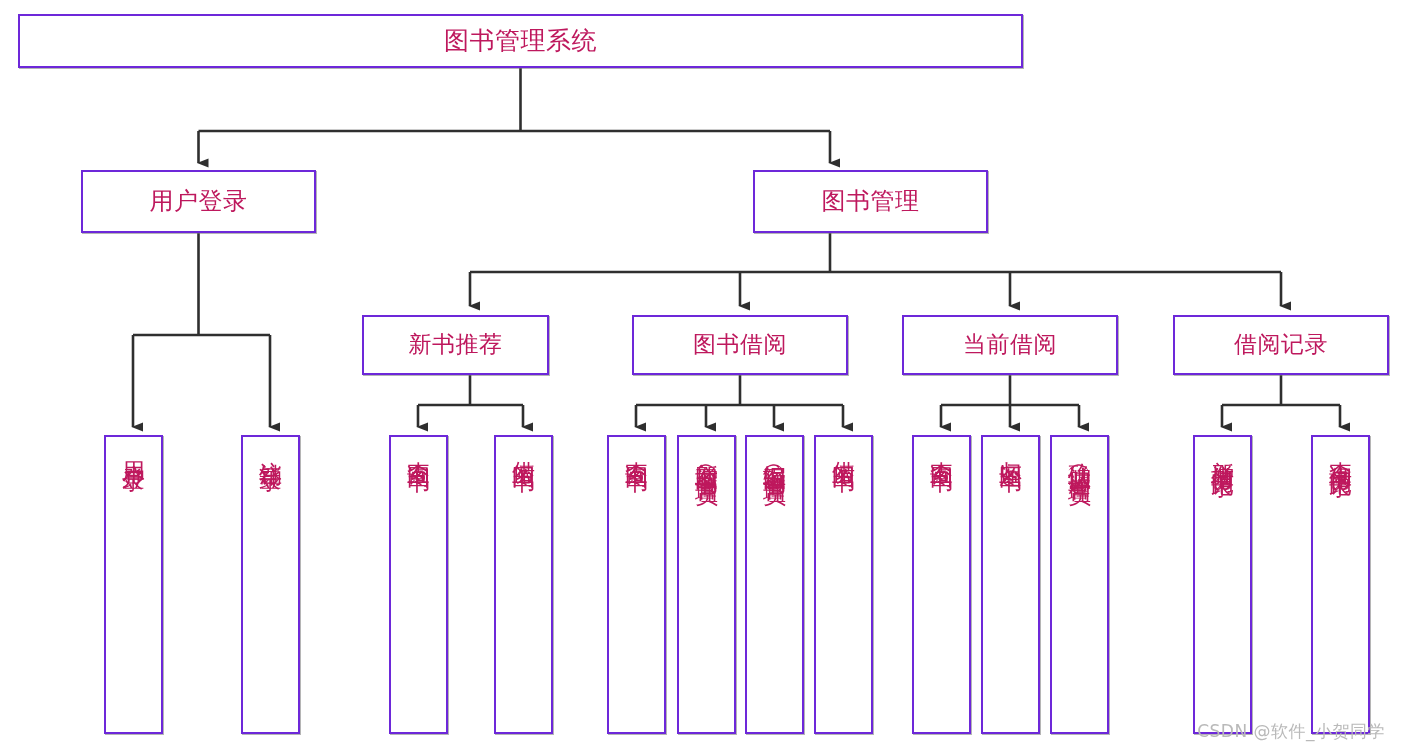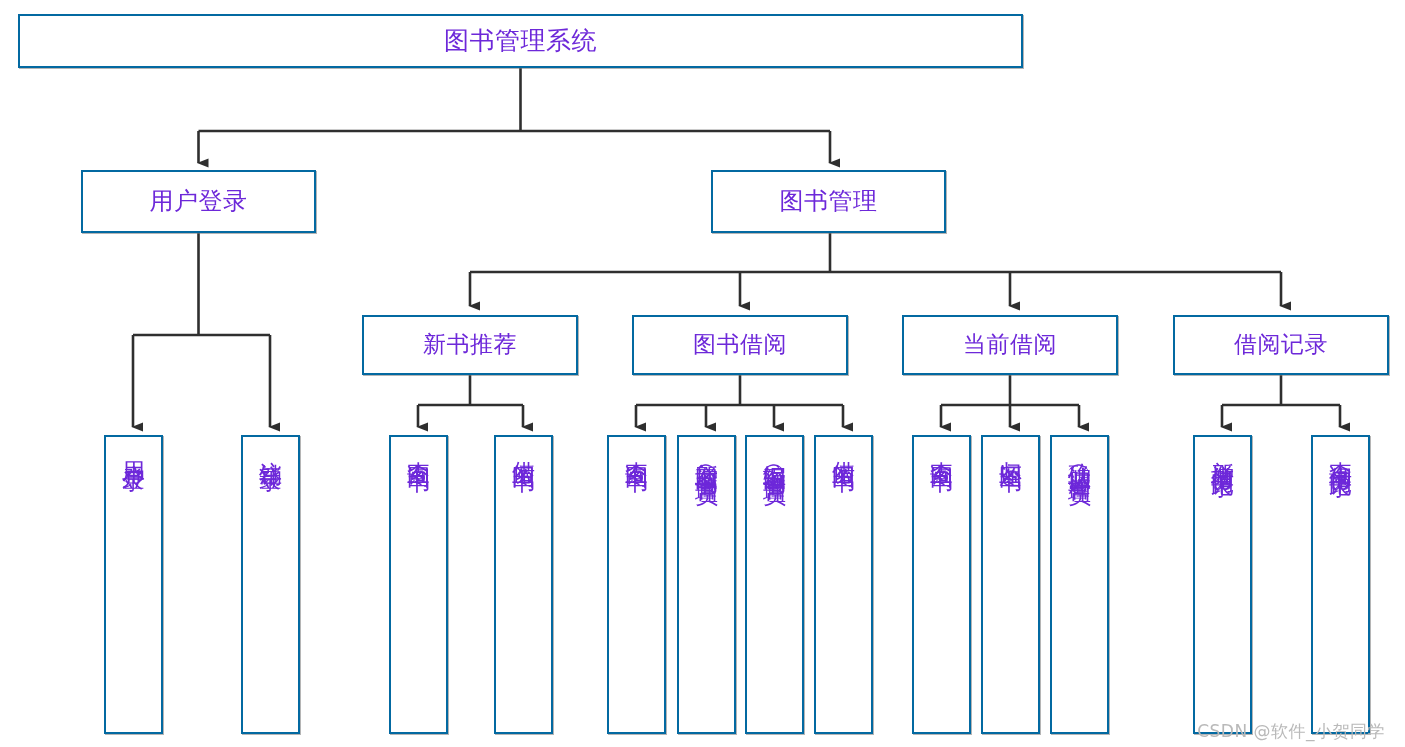--- a/index.html
+++ b/index.html
@@ -22,26 +22,26 @@
     position: absolute;
     left: 0;
     top: 0;
     width: 1405px;
     height: 747px;
     pointer-events: none;
   }
   .node {
     position: absolute;
     box-sizing: border-box;
-    border: 2px solid #0369a1;
+    border: 2px solid #6d28d9;
     background: #ffffff;
     display: flex;
     align-items: center;
     justify-content: center;
-    color: #6d28d9;
+    color: #be185d;
     box-shadow: 1px 1px 0 rgba(120,120,120,0.55);
   }
   .node-label {
     display: block;
     text-align: center;
     letter-spacing: 0.5px;
     line-height: 1.18;
   }
   .node.level-0 .node-label { font-size: 25px; }
   .node.level-1 .node-label { font-size: 24px; }
@@ -128,25 +128,25 @@
     </g>
   </svg>
 
   <div class="node level-0" style="left:18px; top:14px; width:1005px; height:54px;">
     <span class="node-label">图书管理系统</span>
   </div>
 
   <div class="node level-1" style="left:81px; top:170px; width:235px; height:63px;">
     <span class="node-label">用户登录</span>
   </div>
-  <div class="node level-1" style="left:711px; top:170px; width:235px; height:63px;">
+  <div class="node level-1" style="left:753px; top:170px; width:235px; height:63px;">
     <span class="node-label">图书管理</span>
   </div>
 
-  <div class="node level-2" style="left:362px; top:315px; width:216px; height:60px;">
+  <div class="node level-2" style="left:362px; top:315px; width:187px; height:60px;">
     <span class="node-label">新书推荐</span>
   </div>
   <div class="node level-2" style="left:632px; top:315px; width:216px; height:60px;">
     <span class="node-label">图书借阅</span>
   </div>
   <div class="node level-2" style="left:1173px; top:315px; width:216px; height:60px;">
     <span class="node-label">借阅记录</span>
   </div>
   <div class="node level-2" style="left:902px; top:315px; width:216px; height:60px;">
     <span class="node-label">当前借阅</span>

